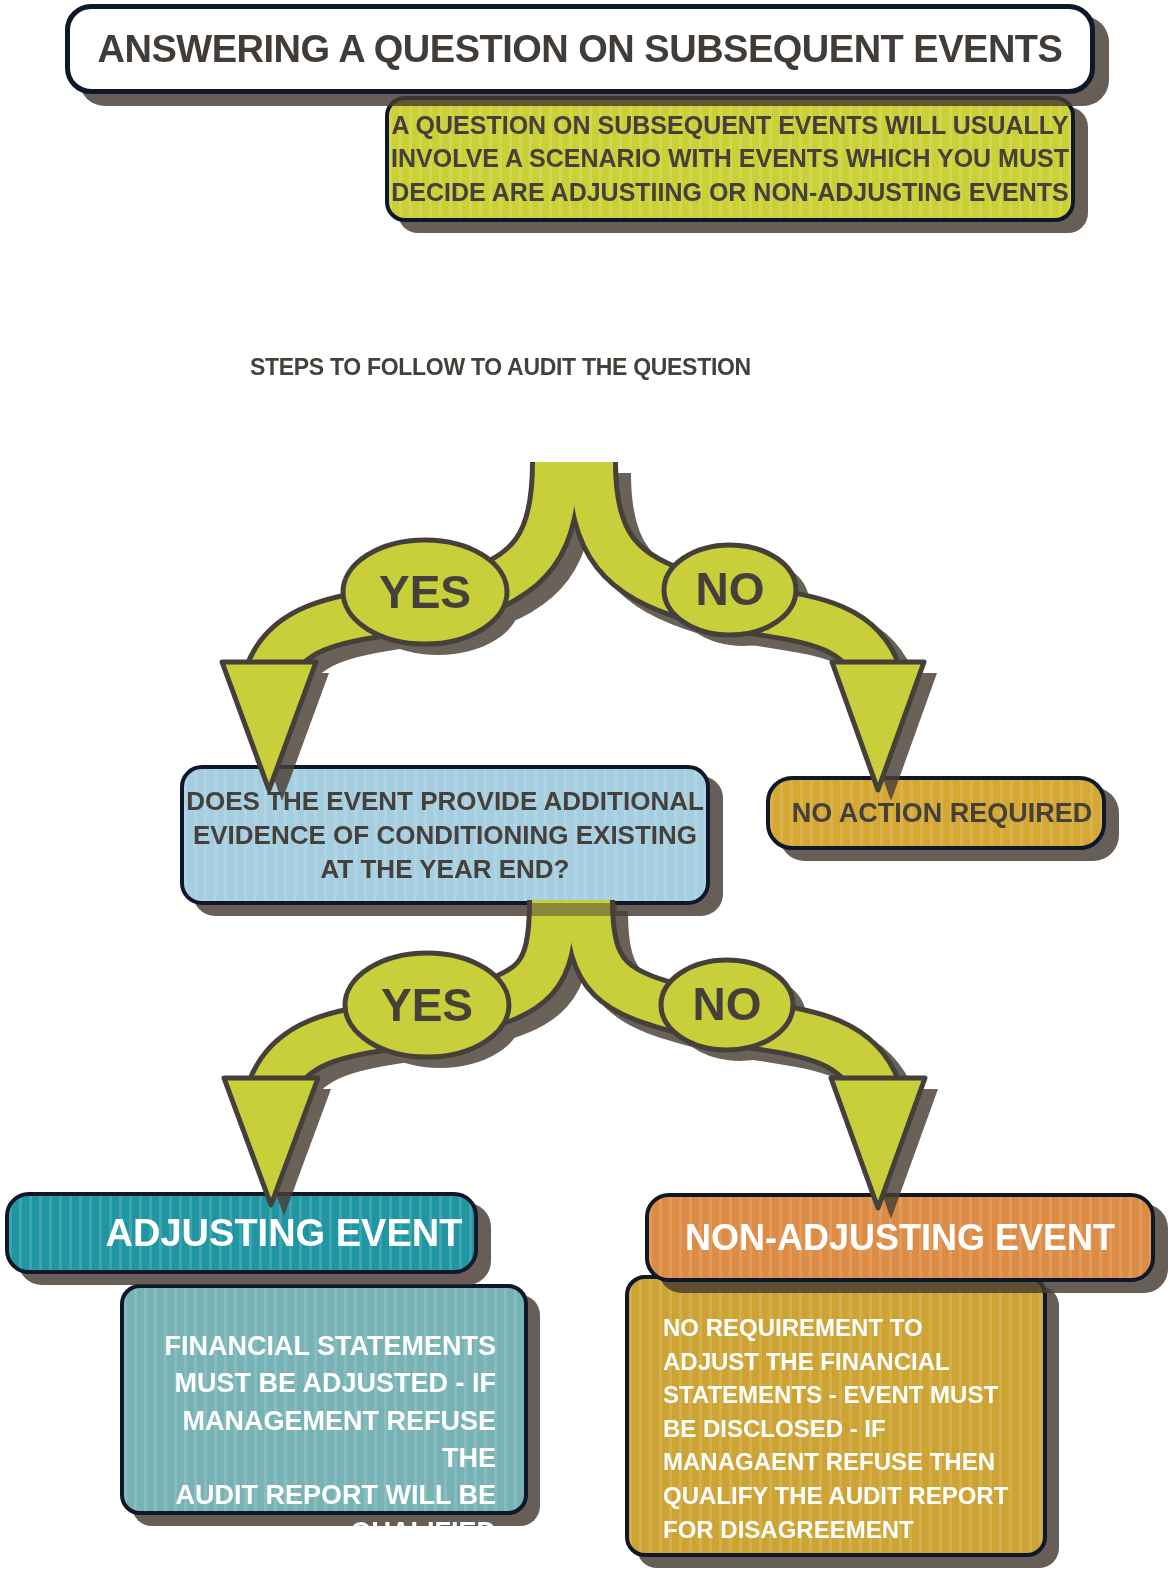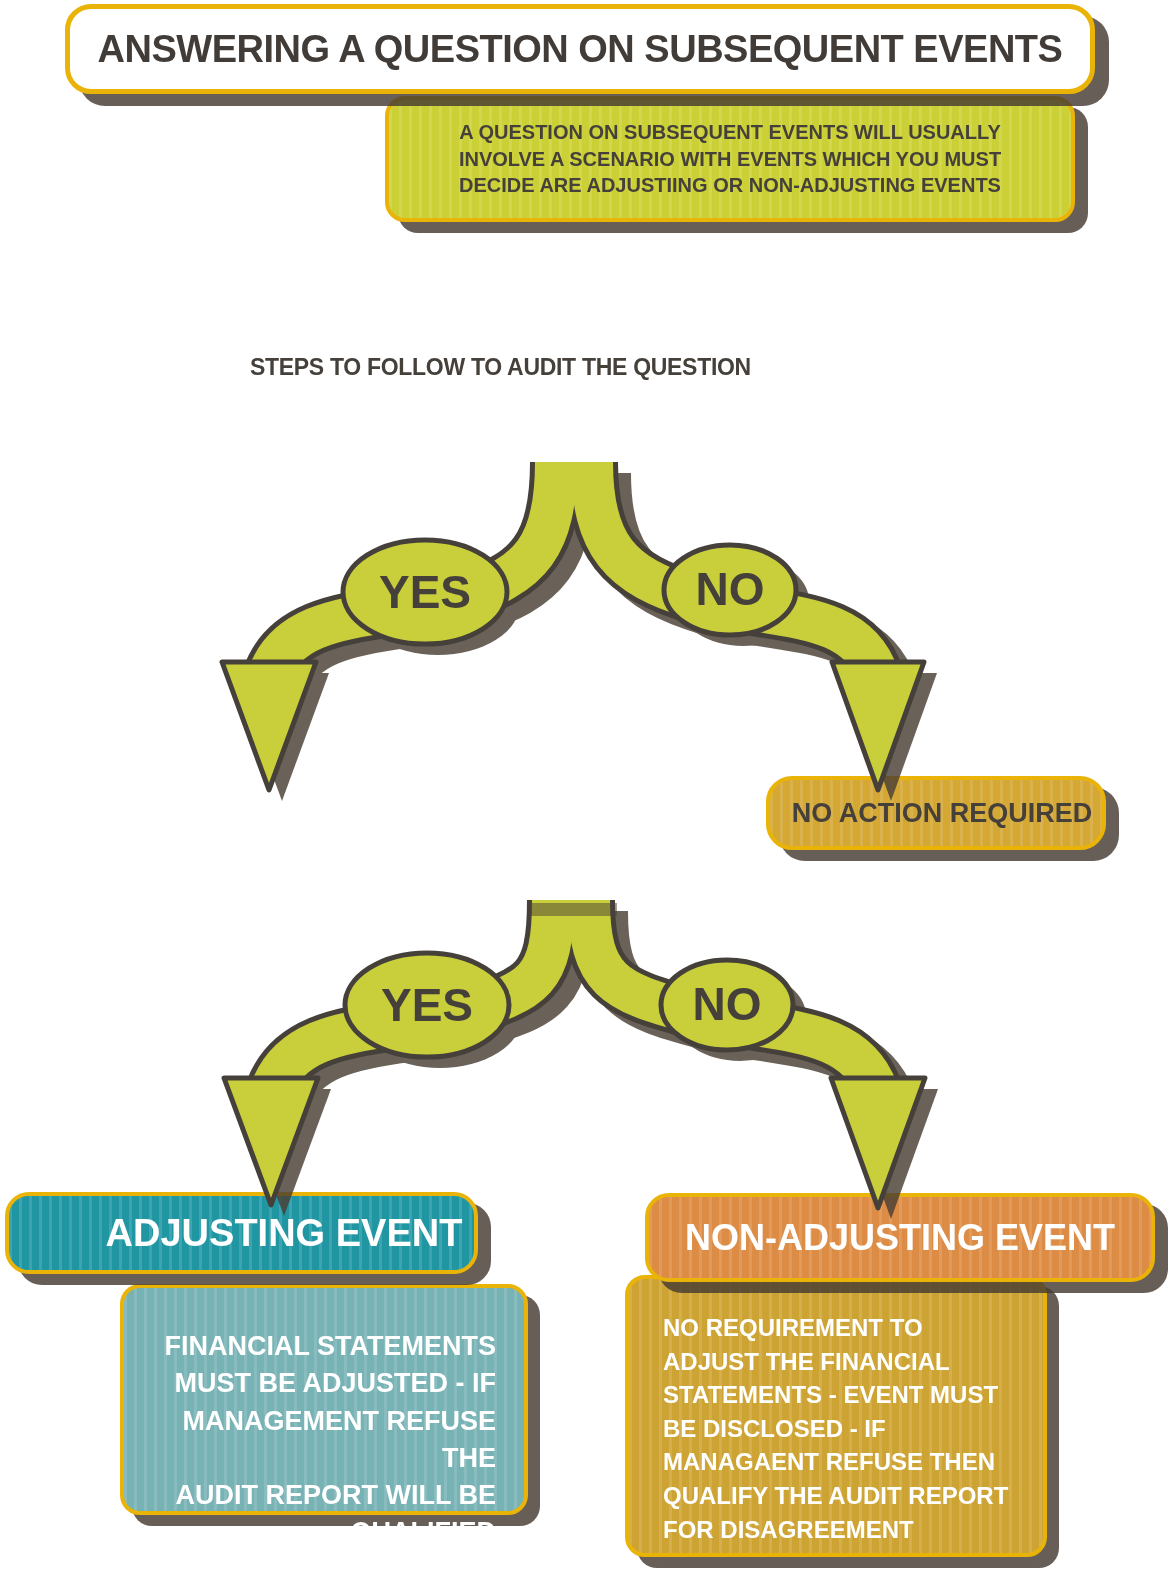--- a/index.html
+++ b/index.html
@@ -1,33 +1,33 @@
 <!DOCTYPE html>
 <html><head>
 <meta charset="utf-8">
 <style>
   html,body{margin:0;padding:0;background:#ffffff;}
   #canvas{
     position:relative;width:1173px;height:1587px;overflow:hidden;background:#fff;
     font-family:"Liberation Sans",sans-serif;font-weight:bold;color:#46403b;
   }
   .box{
-    position:absolute;box-sizing:border-box;border:4px solid #eab308;
+    position:absolute;box-sizing:border-box;border:4px solid #0f172a;
     display:flex;align-items:center;justify-content:center;text-align:center;
     box-shadow:13px 11px 0 rgba(70,60,50,0.82);
   }
   .striped{
     background-image:repeating-linear-gradient(90deg,rgba(255,255,255,0.13) 0 3px,rgba(255,255,255,0) 3px 10px);
   }
   .pre{white-space:pre-line;}
   #title-box{left:65px;top:4px;width:1030px;height:90px;border-radius:26px;border-width:5px;
     background-color:#ffffff;box-shadow:14px 12px 0 rgba(70,60,50,0.82);
     font-size:38px;letter-spacing:-0.5px;color:#413c38;z-index:6;}
   #intro-box{left:385px;top:96px;width:690px;height:126px;border-radius:20px;
-    background-color:#cbd036;font-size:20px;line-height:1.33;z-index:5;}
+    background-color:#cbd036;font-size:25px;line-height:1.33;z-index:5;}
   #steps-label{position:absolute;left:250px;top:354px;font-size:23px;letter-spacing:-0.3px;z-index:2;}
   #q1-box{left:240px;top:400px;width:675px;height:90px;border-radius:24px;
     background-color:#cc5e56;font-size:42px;letter-spacing:-0.5px;z-index:4;}
   #q2-box{left:180px;top:765px;width:530px;height:140px;border-radius:22px;
     background-color:#a5cee0;font-size:26px;line-height:1.32;z-index:1;}
   #no-action-box{left:766px;top:776px;width:340px;height:74px;border-radius:26px;
     background-color:#d5a733;font-size:27px;z-index:1;padding-left:12px;}
   #adjusting-box{left:5px;top:1192px;width:473px;height:82px;border-radius:24px;
     background-color:#2196a3;color:#ffffff;font-size:38px;padding-left:85px;z-index:2;}
   #adjusting-detail{left:120px;top:1284px;width:408px;height:231px;border-radius:20px;
@@ -50,20 +50,23 @@
   .arrow-head{fill:#c9ce3b;stroke:#46403b;stroke-width:5;stroke-linejoin:round;}
   .shadow-g{opacity:0.82;}
   .shadow-g .sh{fill:#4a3f35;}
   .shadow-g .shb{fill:none;stroke:#4a3f35;stroke-width:52;}
 </style>
 </head>
 <body>
 
 <div id="canvas">
 
+  <div class="box striped pre" id="q2-box">DOES THE EVENT PROVIDE ADDITIONAL
+EVIDENCE OF CONDITIONING EXISTING
+AT THE YEAR END?</div>
   <div class="box striped" id="no-action-box">NO ACTION REQUIRED</div>
 
   <svg class="arrows" id="arrows-1" width="1173" height="1587" viewBox="0 0 1173 1587">
     <g class="shadow-g" transform="translate(13,11)">
       <path class="shb" d="M 556,462 C 556,545 532,576 458,598 C 380,620 292,608 268,676"></path>
       <path class="shb" d="M 592,462 C 592,545 620,576 694,598 C 772,620 856,608 878,676"></path>
       <polygon class="sh" points="222,662 316,662 269,790"></polygon>
       <polygon class="sh" points="832,662 924,662 878,790"></polygon>
       <ellipse class="sh" cx="425" cy="592" rx="82" ry="52"></ellipse>
       <ellipse class="sh" cx="730" cy="590" rx="66" ry="45"></ellipse>

